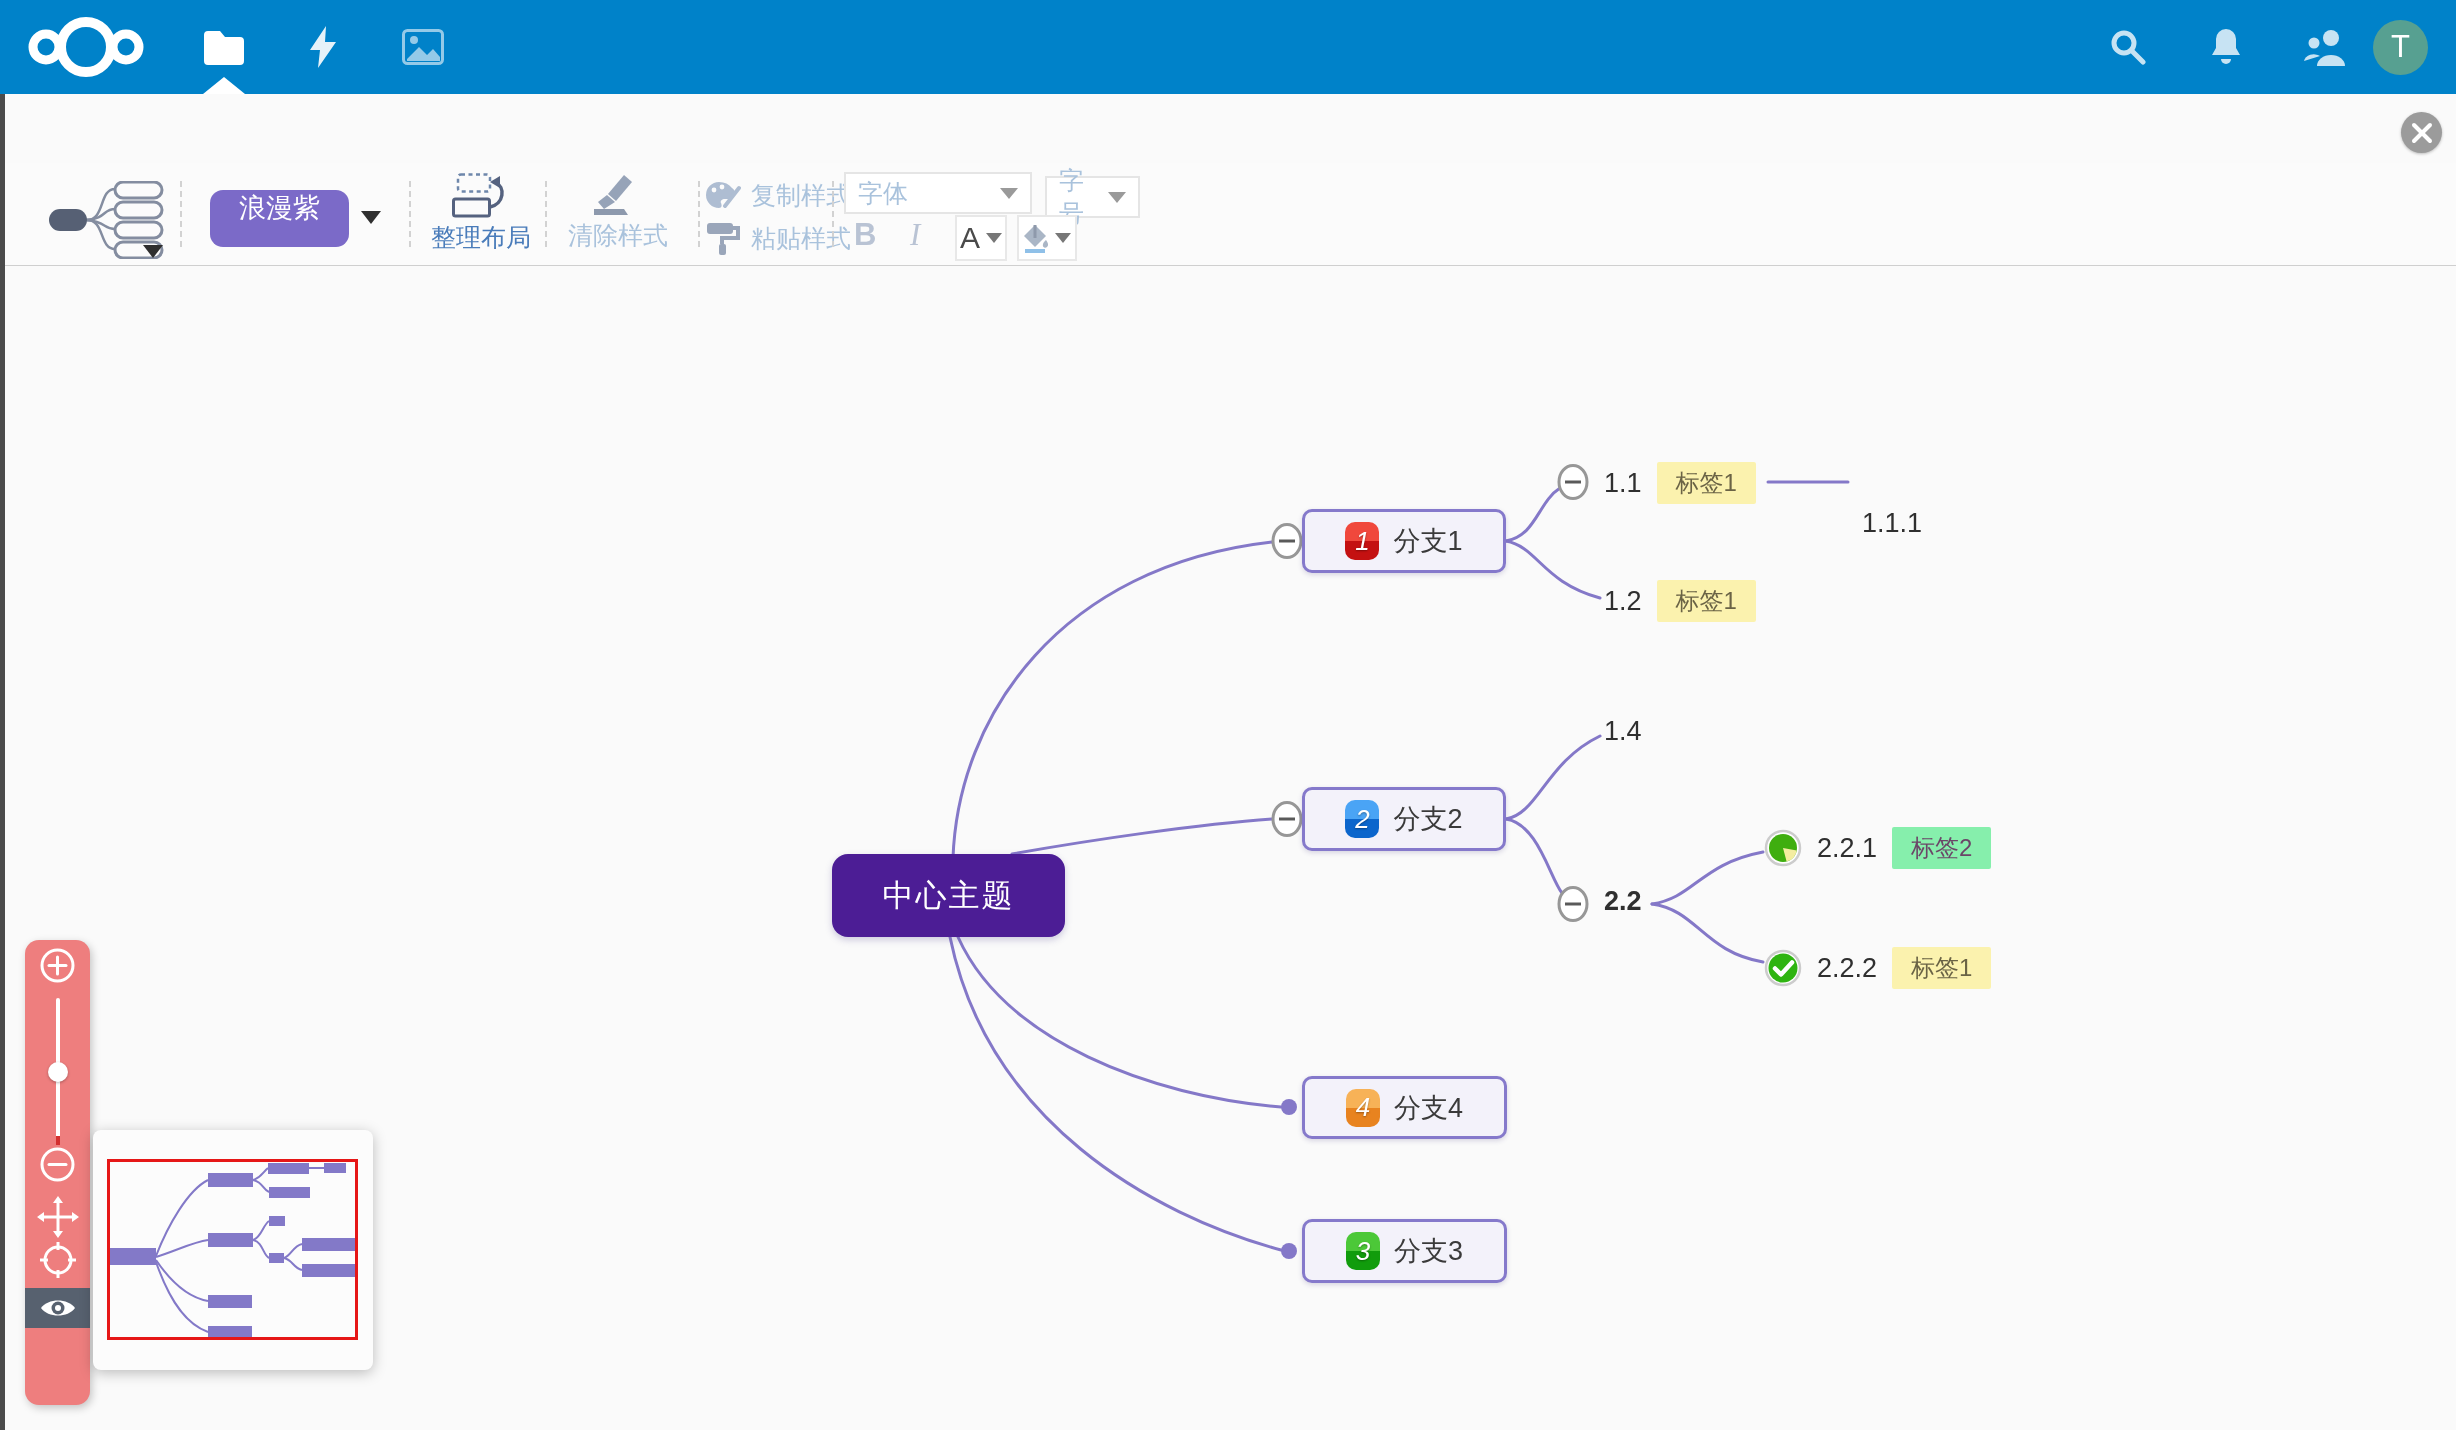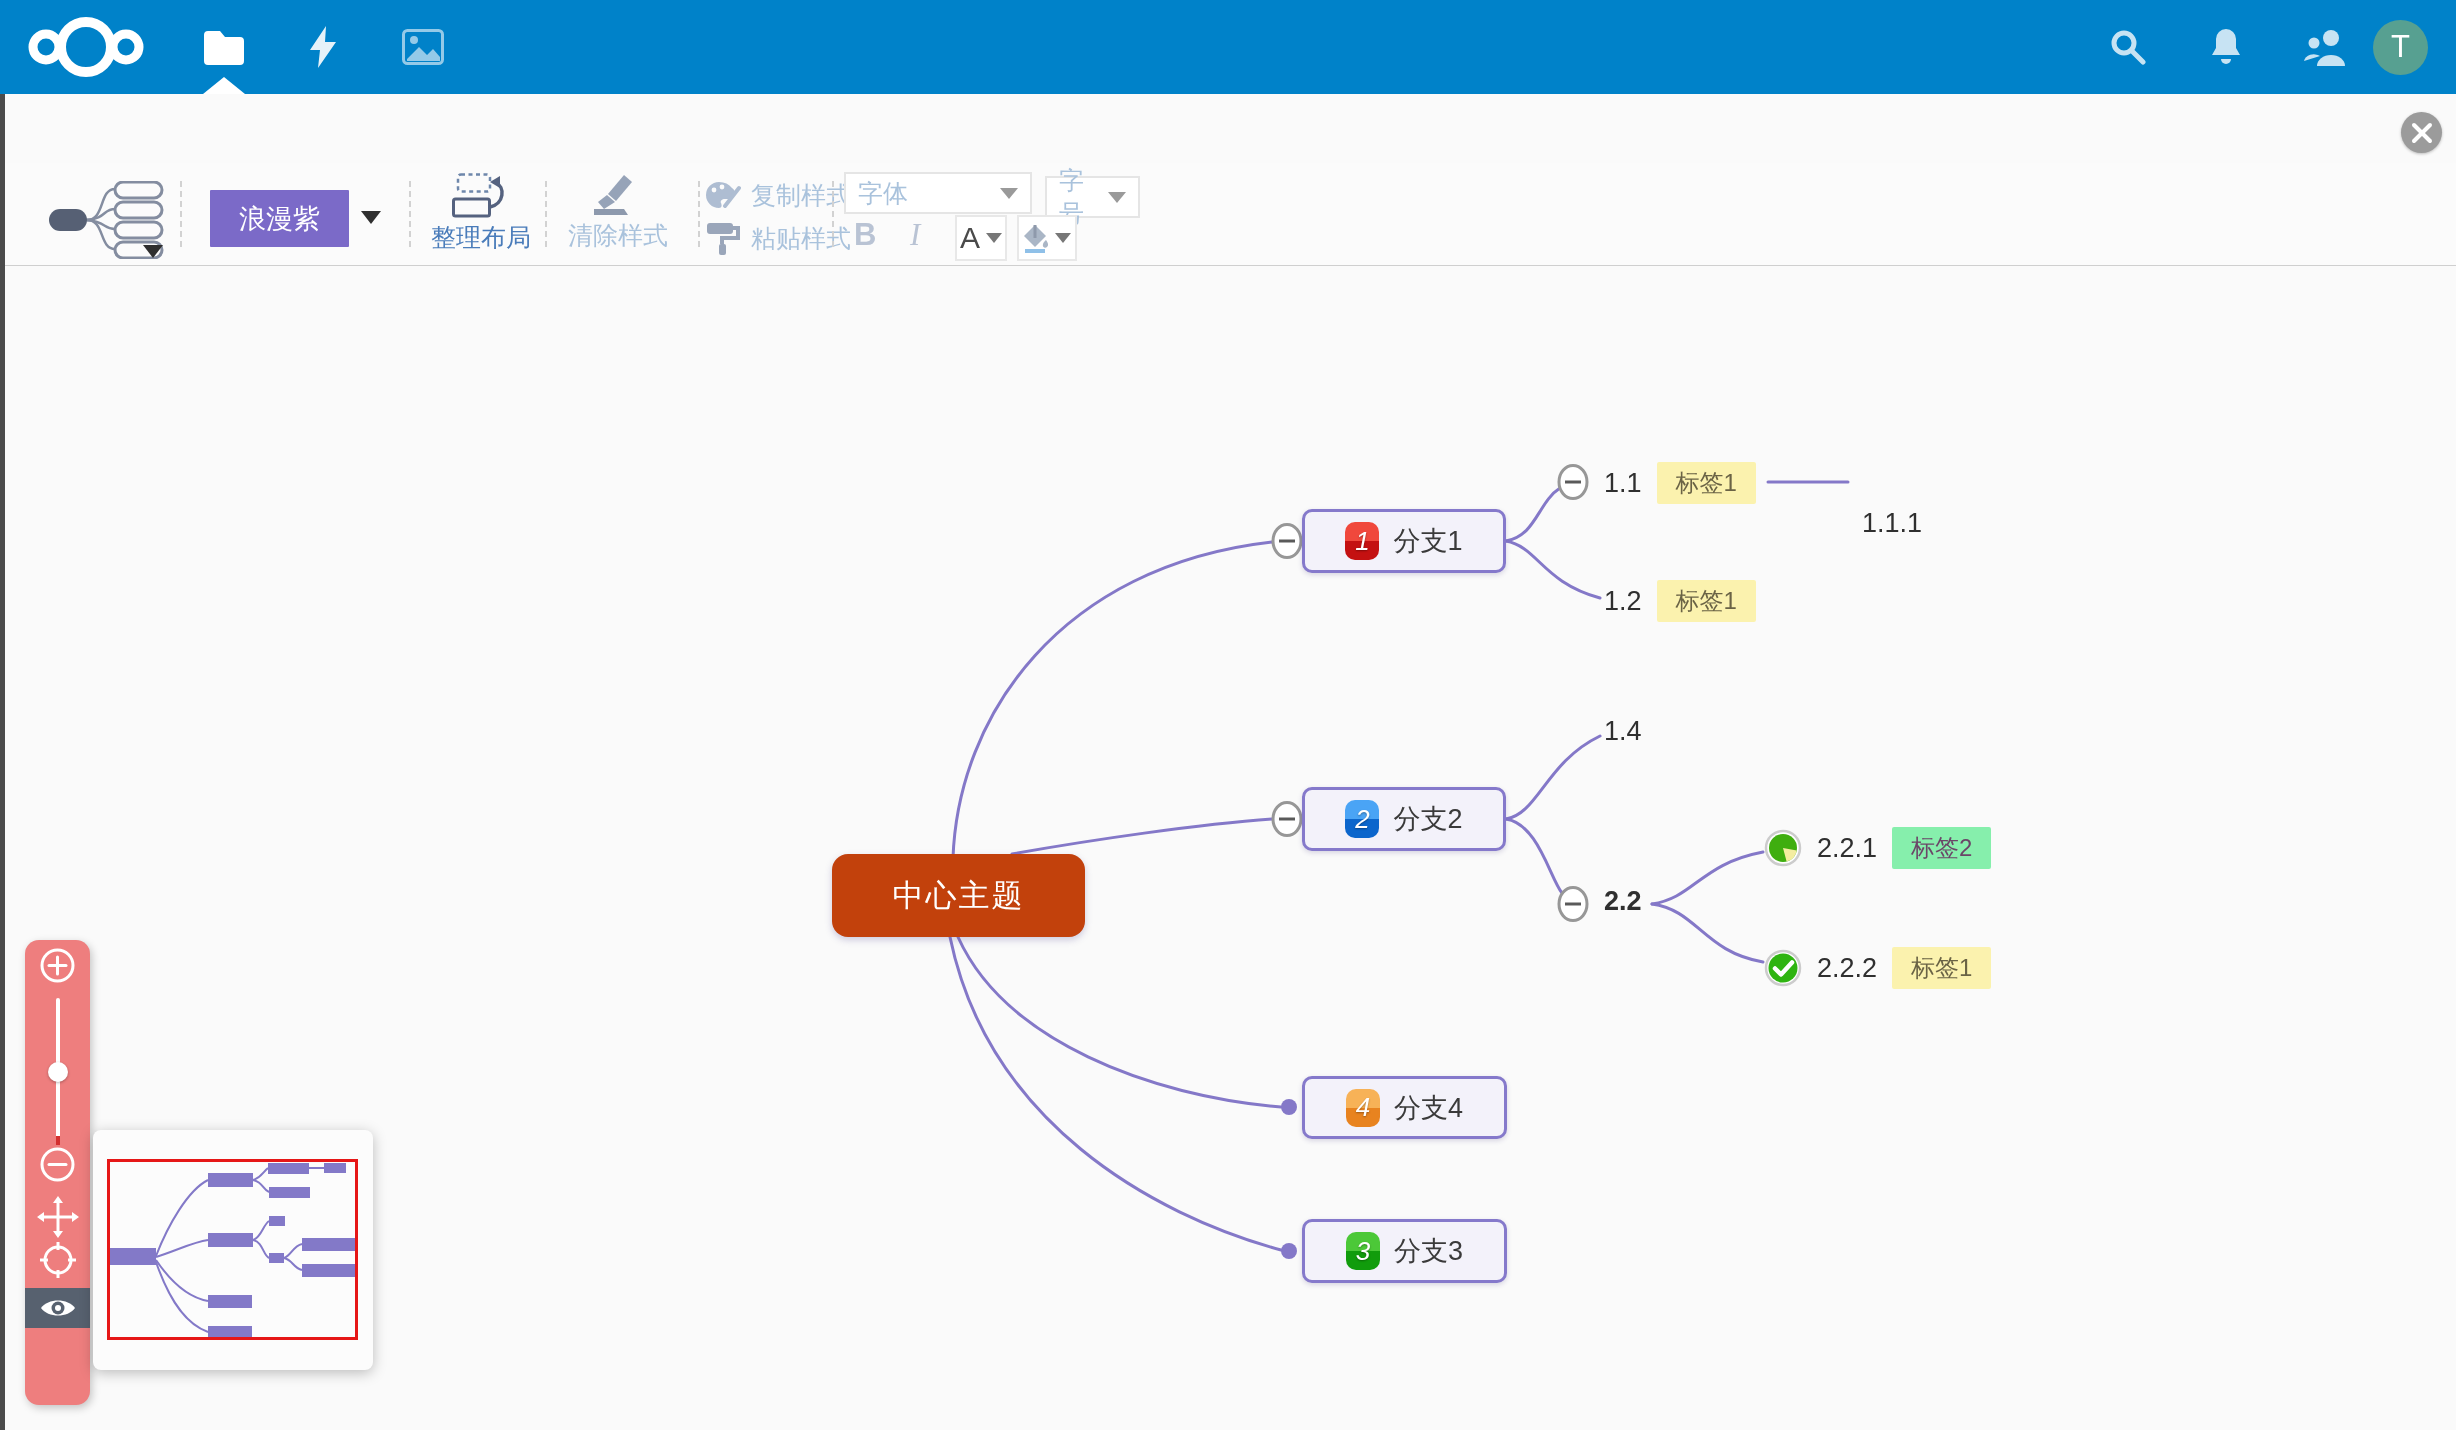--- a/index.html
+++ b/index.html
@@ -25,36 +25,36 @@
   .tabbar { position:absolute; left:0; top:94px; width:2456px; height:69px; background:#e2e2e2; display:flex; align-items:stretch; padding-left:4px; }
   .tab { width:116px; display:flex; align-items:center; justify-content:center; font-size:27px; color:#2571b8; cursor:pointer; }
   .tab.active { background:#ffffff; color:#3a3a3a; }
   .close-btn { position:absolute; right:14px; top:112px; width:41px; height:41px; border-radius:50%;
      background:#9b9b9b; display:flex; align-items:center; justify-content:center; cursor:pointer; box-shadow:0 1px 3px rgba(0,0,0,.25); }
 
   
   .toolbar { position:absolute; left:5px; top:163px; width:2451px; height:103px; background:#fbfbfb; border-bottom:1px solid #cfcfcf; }
   .tsep { position:absolute; top:18px; height:66px; border-left:2px dashed #d2d2d2; }
   .tool-caret { width:0; height:0; border-left:10px solid transparent; border-right:10px solid transparent; border-top:13px solid #2f2f2f; }
-  .theme-btn { position:absolute; left:205px; top:27px; width:139px; height:57px; background:#7b6ac8; border-radius:1px;
-     color:#fff; font-size:27px; display:flex; align-items:center; justify-content:center; cursor:pointer; }
+  .theme-btn { position:absolute; left:205px; top:27px; width:139px; height:57px; background:#7b6ac8; border-radius:13px;
+     color:#fff; font-size:27px; display:flex; align-items:flex-start; justify-content:center; cursor:pointer; }
   .tool-col { position:absolute; display:flex; flex-direction:column; align-items:center; cursor:pointer; }
   .tool-label-on  { font-size:25px; color:#4a7cba; white-space:nowrap; }
   .tool-label-off { font-size:25px; color:#a9c2dc; white-space:nowrap; }
   .tool-row { position:absolute; display:flex; align-items:center; gap:10px; cursor:pointer; }
   .combo { position:absolute; background:#fff; border:2px solid #e5e5e5; display:flex; align-items:center;
      padding:0 12px; font-size:25px; color:#a9c2dc; cursor:pointer; }
   .combo .caret { margin-left:auto; width:0; height:0; border-left:9px solid transparent; border-right:9px solid transparent; border-top:11px solid #9a9a9a; }
   .fmt-btn { position:absolute; font-size:31px; color:#b9c3d4; cursor:pointer; }
   .boxed { border:2px solid #e8e8e8; background:#fff; display:flex; align-items:center; justify-content:center; gap:6px; }
 
   
   #canvas { position:absolute; left:0; top:266px; width:2456px; height:1164px; background:#fafafa; }
   #edges { position:absolute; left:0; top:0; }
-  .mm-node-root { position:absolute; left:832px; top:588px; width:253px; height:83px; background:#c2410c; border-radius:16px;
+  .mm-node-root { position:absolute; left:832px; top:588px; width:233px; height:83px; background:#4c1d95; border-radius:16px;
      display:flex; align-items:center; justify-content:center; color:#fff; font-size:31px; letter-spacing:2px;
      box-shadow:0 3px 7px rgba(90,80,150,.28); cursor:pointer; }
   .mm-branch { position:absolute; width:204px; height:64px; background:#f3f2fa; border:3px solid #8579cb; border-radius:10px;
      display:flex; align-items:center; justify-content:center; gap:14px; box-shadow:0 2px 5px rgba(60,50,120,.18); cursor:pointer; }
   .mm-branch .blabel { font-size:27px; color:#3a3a3a; }
   .badge { width:34px; height:38px; border-radius:10px; display:flex; align-items:center; justify-content:center;
      color:#fff; font-size:26px; font-style:italic; text-shadow:0 1px 2px rgba(0,0,0,.35); }
   .badge.p1 { background:linear-gradient(#f0483c 0 50%, #c41111 50% 100%); }
   .badge.p2 { background:linear-gradient(#4aa4f5 0 50%, #0c66cc 50% 100%); }
   .badge.p3 { background:linear-gradient(#4cc838 0 50%, #119c0c 50% 100%); }

